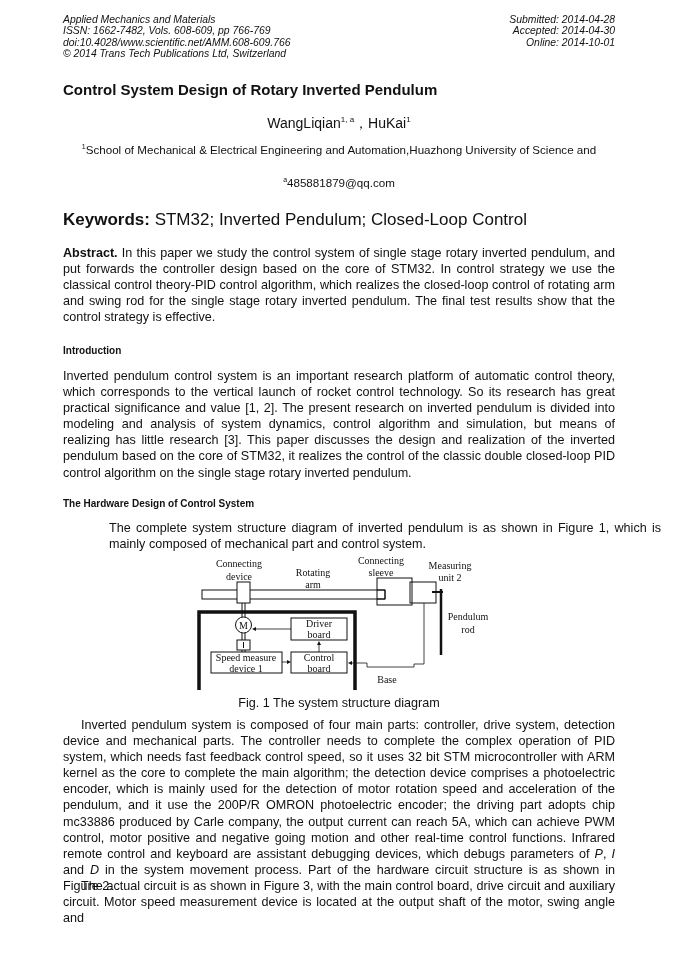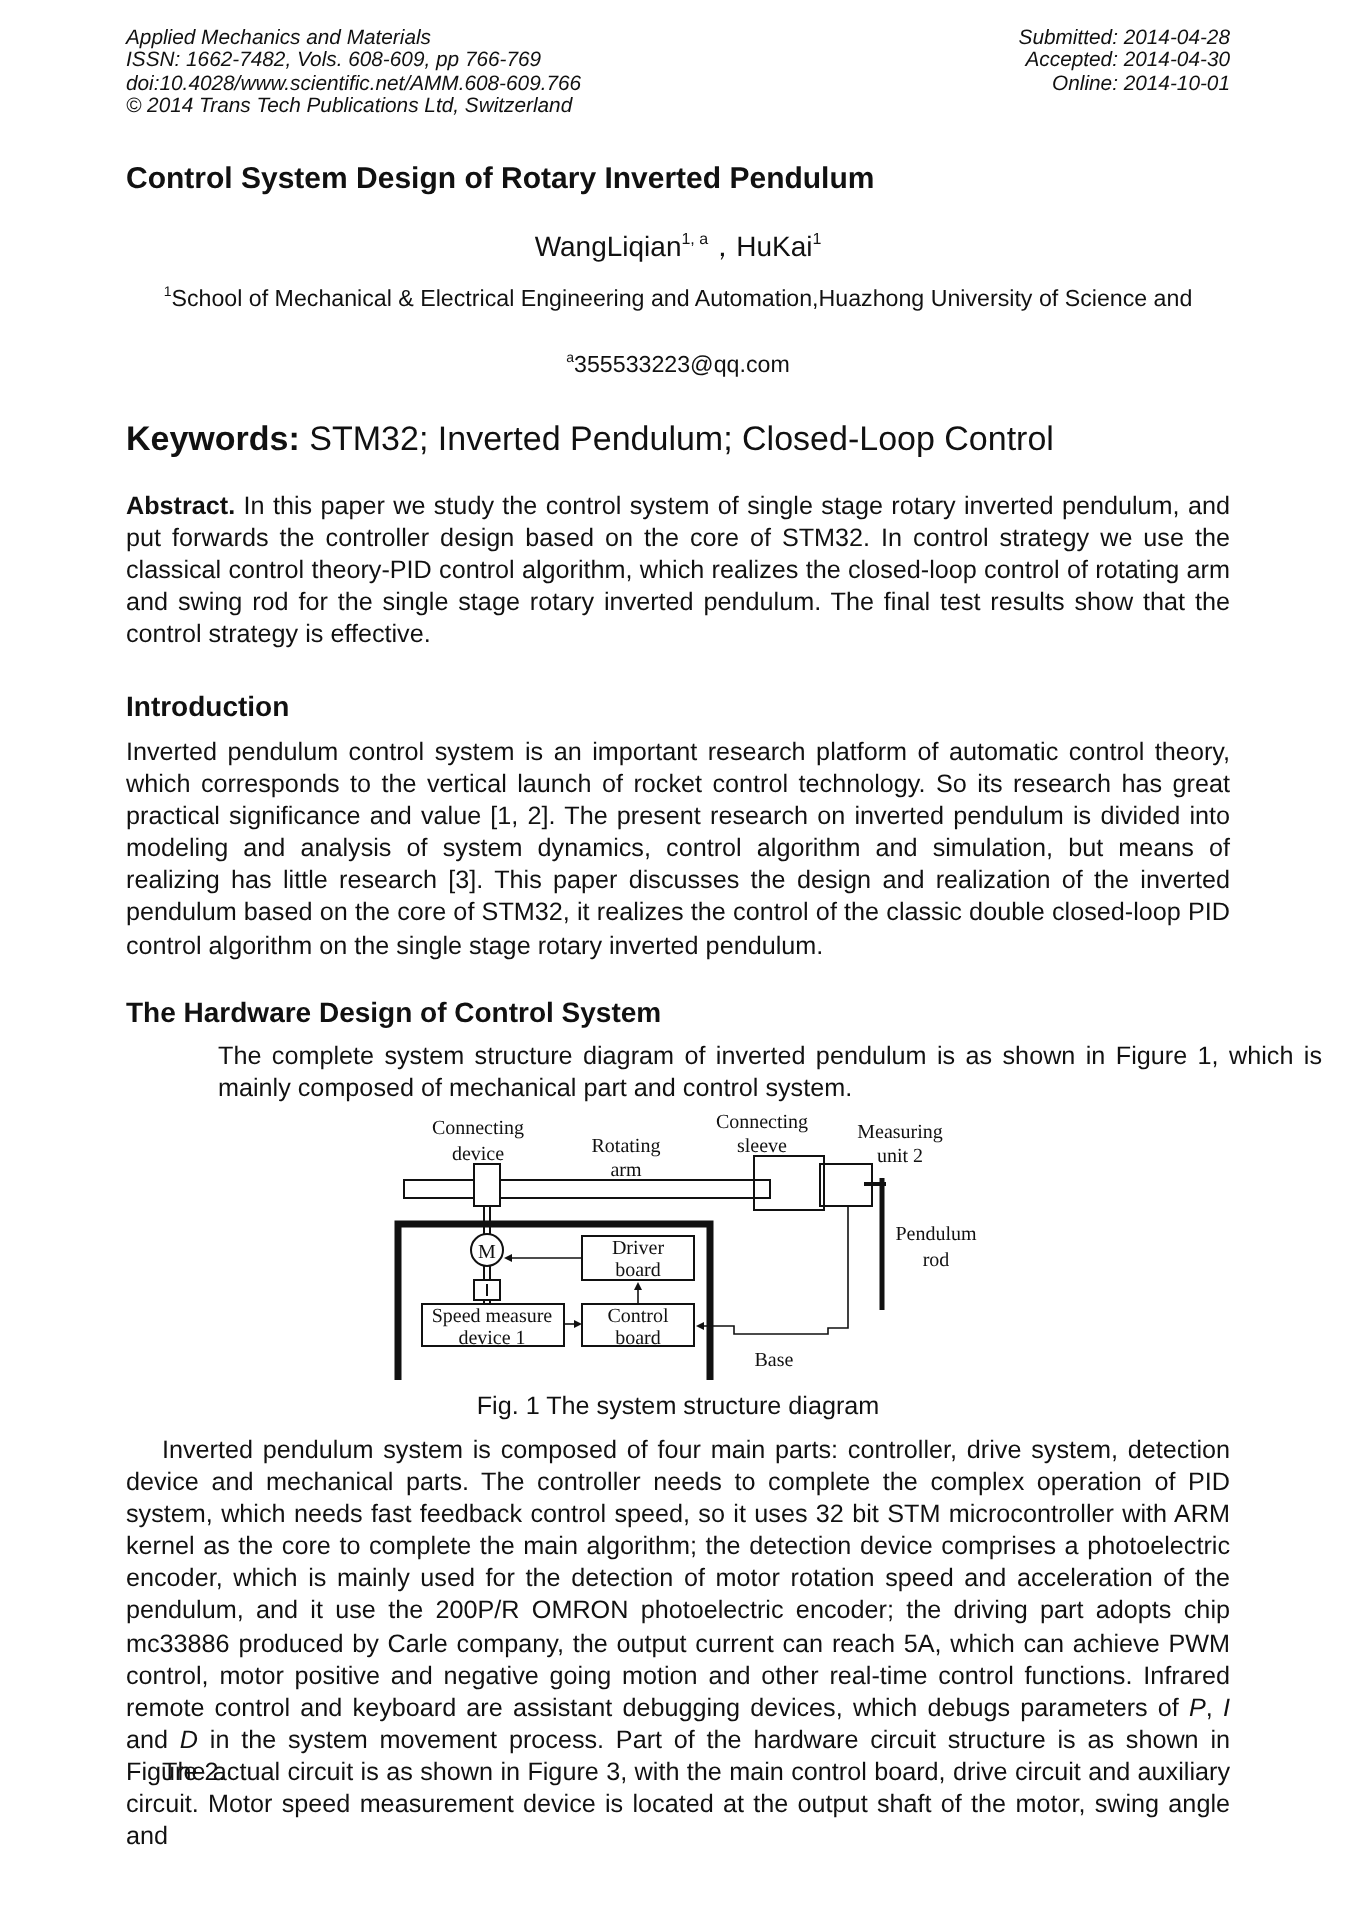--- a/index.html
+++ b/index.html
@@ -11,21 +11,21 @@
   .title { position: absolute; left: 63px; width: 552px; top: 81px; text-align: left; font-size: 15px; font-weight: bold; }
   .authors { position: absolute; left: 63px; width: 552px; top: 115px; text-align: center; font-size: 14px; }
   .authors sup { font-size: 8px; vertical-align: 6px; }
   .affil { position: absolute; left: 63px; width: 552px; top: 140px; text-align: center; font-size: 11.6px; line-height: 14.5px; }
   .affil sup, .email sup { font-size: 7px; vertical-align: 5px; }
   .email { position: absolute; left: 63px; width: 552px; top: 176px; text-align: center; font-size: 11.6px; }
   .keywords { position: absolute; left: 63px; top: 210px; font-size: 17px; }
   .keywords b { font-weight: bold; }
   .block { position: absolute; left: 63px; width: 552px; font-size: 12.6px; line-height: 16.1px; text-align: justify; }
   .block b { font-weight: bold; margin-top: 16px; }
-  .heading { position: absolute; left: 63px; font-size: 14px; font-weight: bold; }
+  .heading { position: absolute; left: 63px; font-size: 10px; font-weight: bold; }
   .indent { text-indent: 18px; }
   .caption { position: absolute; left: 63px; width: 552px; top: 696px; text-align: center; font-size: 12.6px; }
   svg text { font-family: "Liberation Serif", "DejaVu Serif", serif; font-size: 10px; fill: #111; }
   .fig { position: absolute; left: 0; top: 0; }
 </style>
 </head>
 <body>
 
 <div class="header-left serif">
   <div>Applied Mechanics and Materials</div>
@@ -40,21 +40,21 @@
 </div>
 
 <div class="title sans">Control System Design of Rotary Inverted Pendulum</div>
 <div class="authors sans">
   <span>WangLiqian</span><sup>1, a</sup><span>，</span><span>HuKai</span><sup>1</sup>
 </div>
 <div class="affil sans">
   <div><sup>1</sup><span>School of Mechanical &amp; Electrical Engineering and Automation,Huazhong University of Science and</span></div>
 </div>
 <div class="email sans">
-  <sup>a</sup><span>355533223@qq.com</span>
+  <sup>a</sup><span>485881879@qq.com</span>
 </div>
 <div class="keywords sans">
   <b>Keywords:</b><span> STM32; Inverted Pendulum; Closed-Loop Control</span>
 </div>
 
 <div class="block serif" style="top:245px;">
   <b>Abstract.</b><span> In this paper we study the control system of single stage rotary inverted pendulum, and put forwards the controller design based on the core of STM32. In control strategy we use the classical control theory-PID control algorithm, which realizes the closed-loop control of rotating arm and swing rod for the single stage rotary inverted pendulum. The final test results show that the control strategy is effective.</span>
 </div>
 
 <div class="heading serif" style="top:345px;">Introduction</div>

